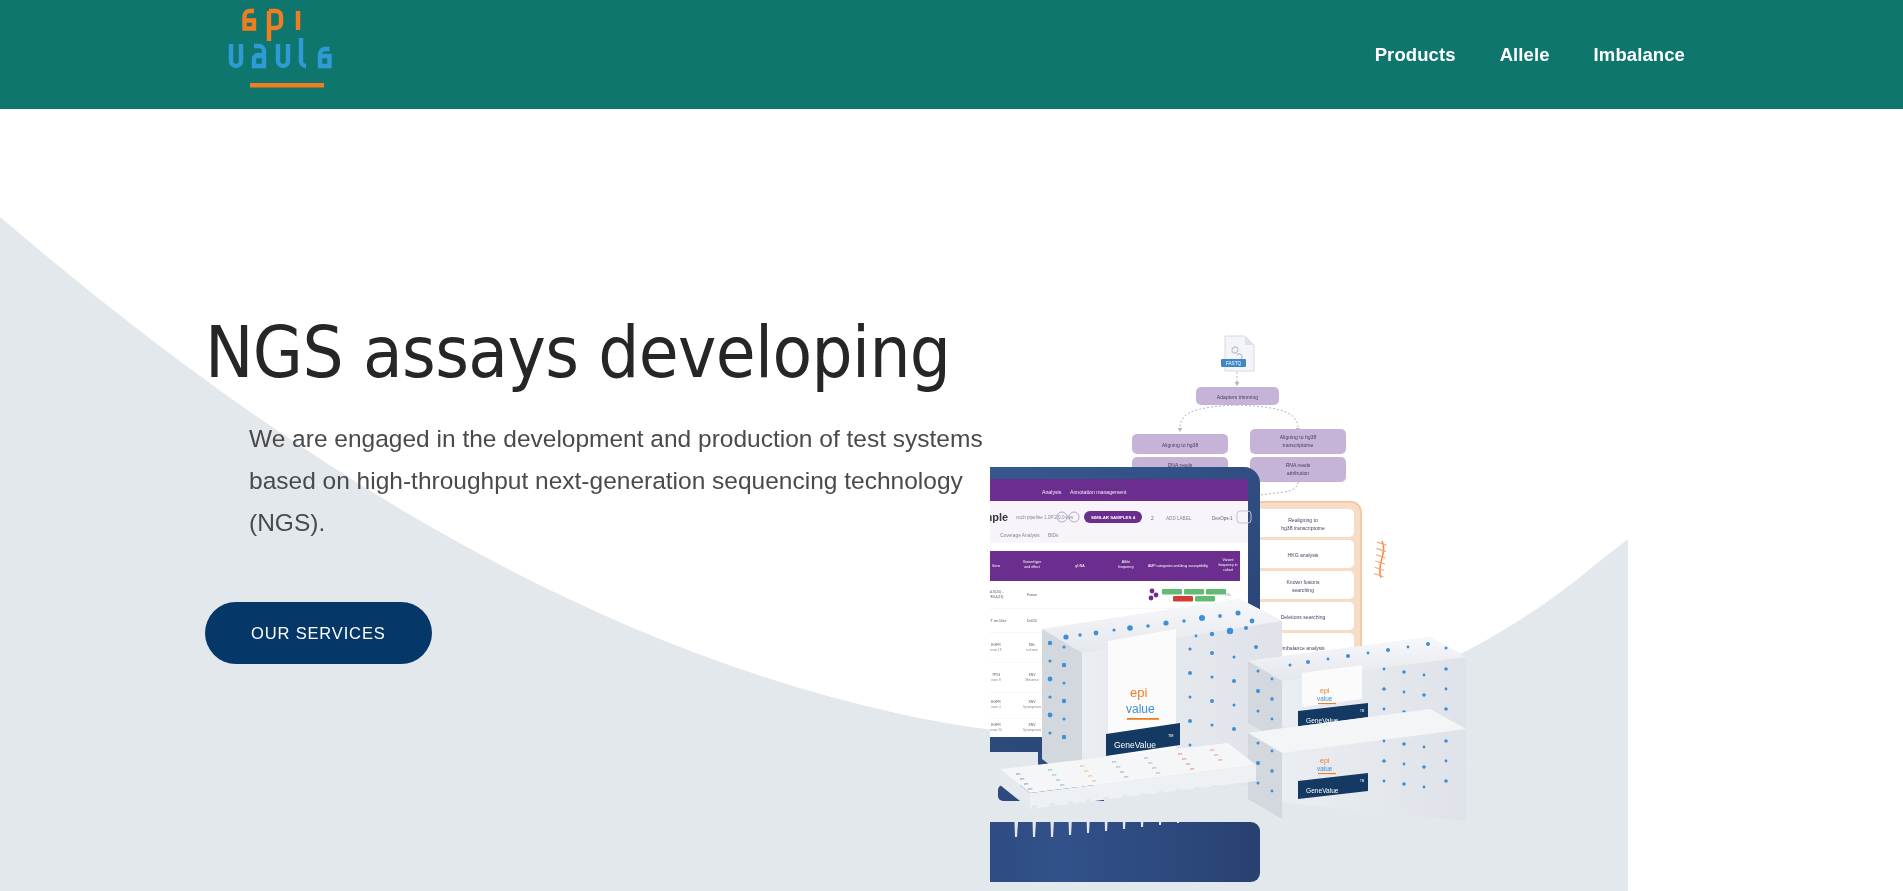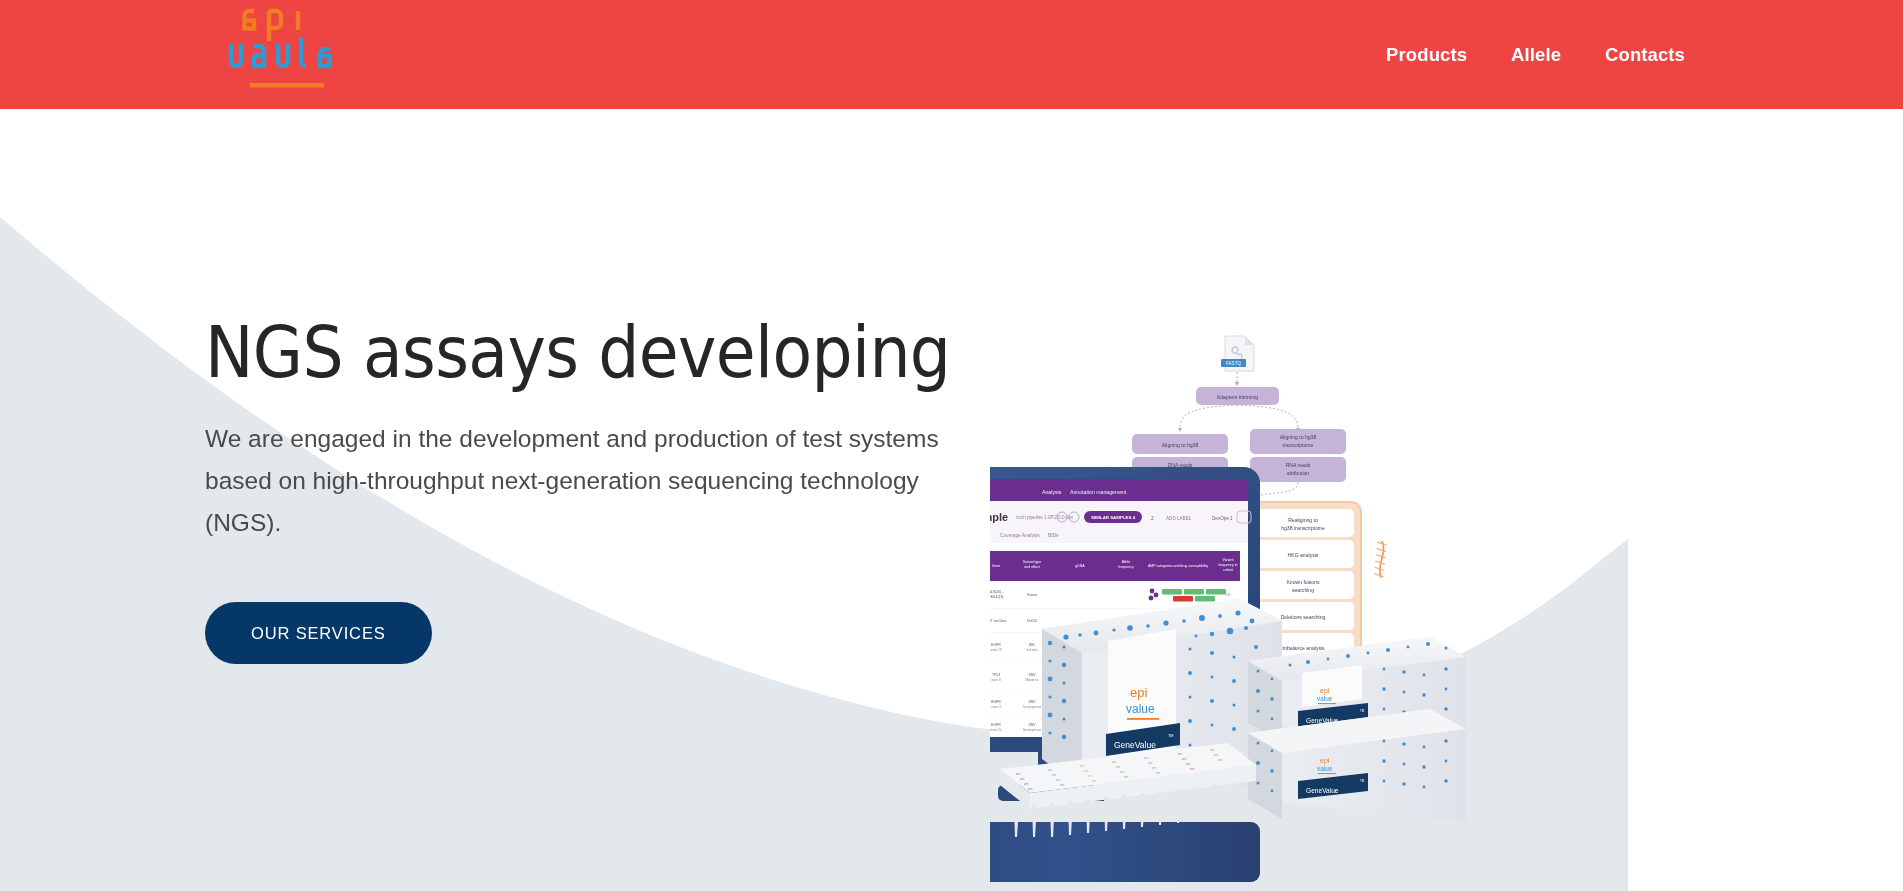--- a/index.html
+++ b/index.html
@@ -7,21 +7,21 @@
   html,body { width:1903px; height:891px; overflow:hidden; }
   body {
     font-family:"Liberation Sans", sans-serif;
     background:#ffffff;
     position:relative;
   }
 
   
   .site-header{
     position:absolute; top:0; left:0; width:1903px; height:109px;
-    background:#ef4444; z-index:40;
+    background:#0f766e; z-index:40;
   }
   .logo{
     position:absolute; left:228px; top:-2px; width:118px; height:104px;
     display:block;
   }
   .nav{
     position:absolute; right:0; top:0; height:109px;
     display:flex; align-items:center; gap:0;
     padding-right:196px;
   }
@@ -40,21 +40,21 @@
 
   
   .hero-text{ position:absolute; left:205px; top:205px; width:860px; z-index:12; }
   .headline{
     font-family:"DejaVu Sans Condensed","Liberation Sans", sans-serif;
     font-size:72px; line-height:1.08; font-weight:400;
     color:#262626; letter-spacing:-.6px; white-space:nowrap;
   }
   .subhead{
     margin-top:26px; font-size:24.5px; line-height:1.72;
-    color:#4a4a4a; font-weight:300; max-width:760px;
+    color:#4a4a4a; font-weight:300; max-width:760px;margin-left:44px;
   }
   .cta{
     margin-top:58px; display:inline-flex; align-items:center; justify-content:center;
     height:62px; padding:16px 46px;
     background:#053869; color:#fff; border:none; border-radius:40px;
     font-size:16.5px; letter-spacing:.85px; cursor:pointer;
     font-family:"Liberation Sans", sans-serif;
   }
 
   
@@ -89,21 +89,21 @@
         <path d="M73 40 v23 a5 5 0 0 0 5 5"></path>
         <path d="M92 58 h9.5 v10 h-9.5 v-12 a5 5 0 0 1 5 -5 h4.5"></path>
       </g>
       <rect x="22" y="85" width="74" height="4.5" fill="#f07d22"></rect>
     </svg>
   </div>
 
   <nav class="nav">
     <a class="nav-item" href="#">Products</a>
     <a class="nav-item" href="#">Allele</a>
-    <a class="nav-item" href="#">Contacts</a>
+    <a class="nav-item" href="#">Imbalance</a>
   </nav>
 </header>
 
 <section class="hero">
 
   <svg class="wave-svg" viewBox="0 0 1903 782" preserveAspectRatio="none">
     <path d="M0 108 C 260 330 560 530 900 605 C 1180 666 1420 600 1590 460 C 1700 370 1810 305 1903 268 L1903 782 L0 782 Z" fill="#e3e8ed"></path>
   </svg>
 
   <div class="hero-text">

